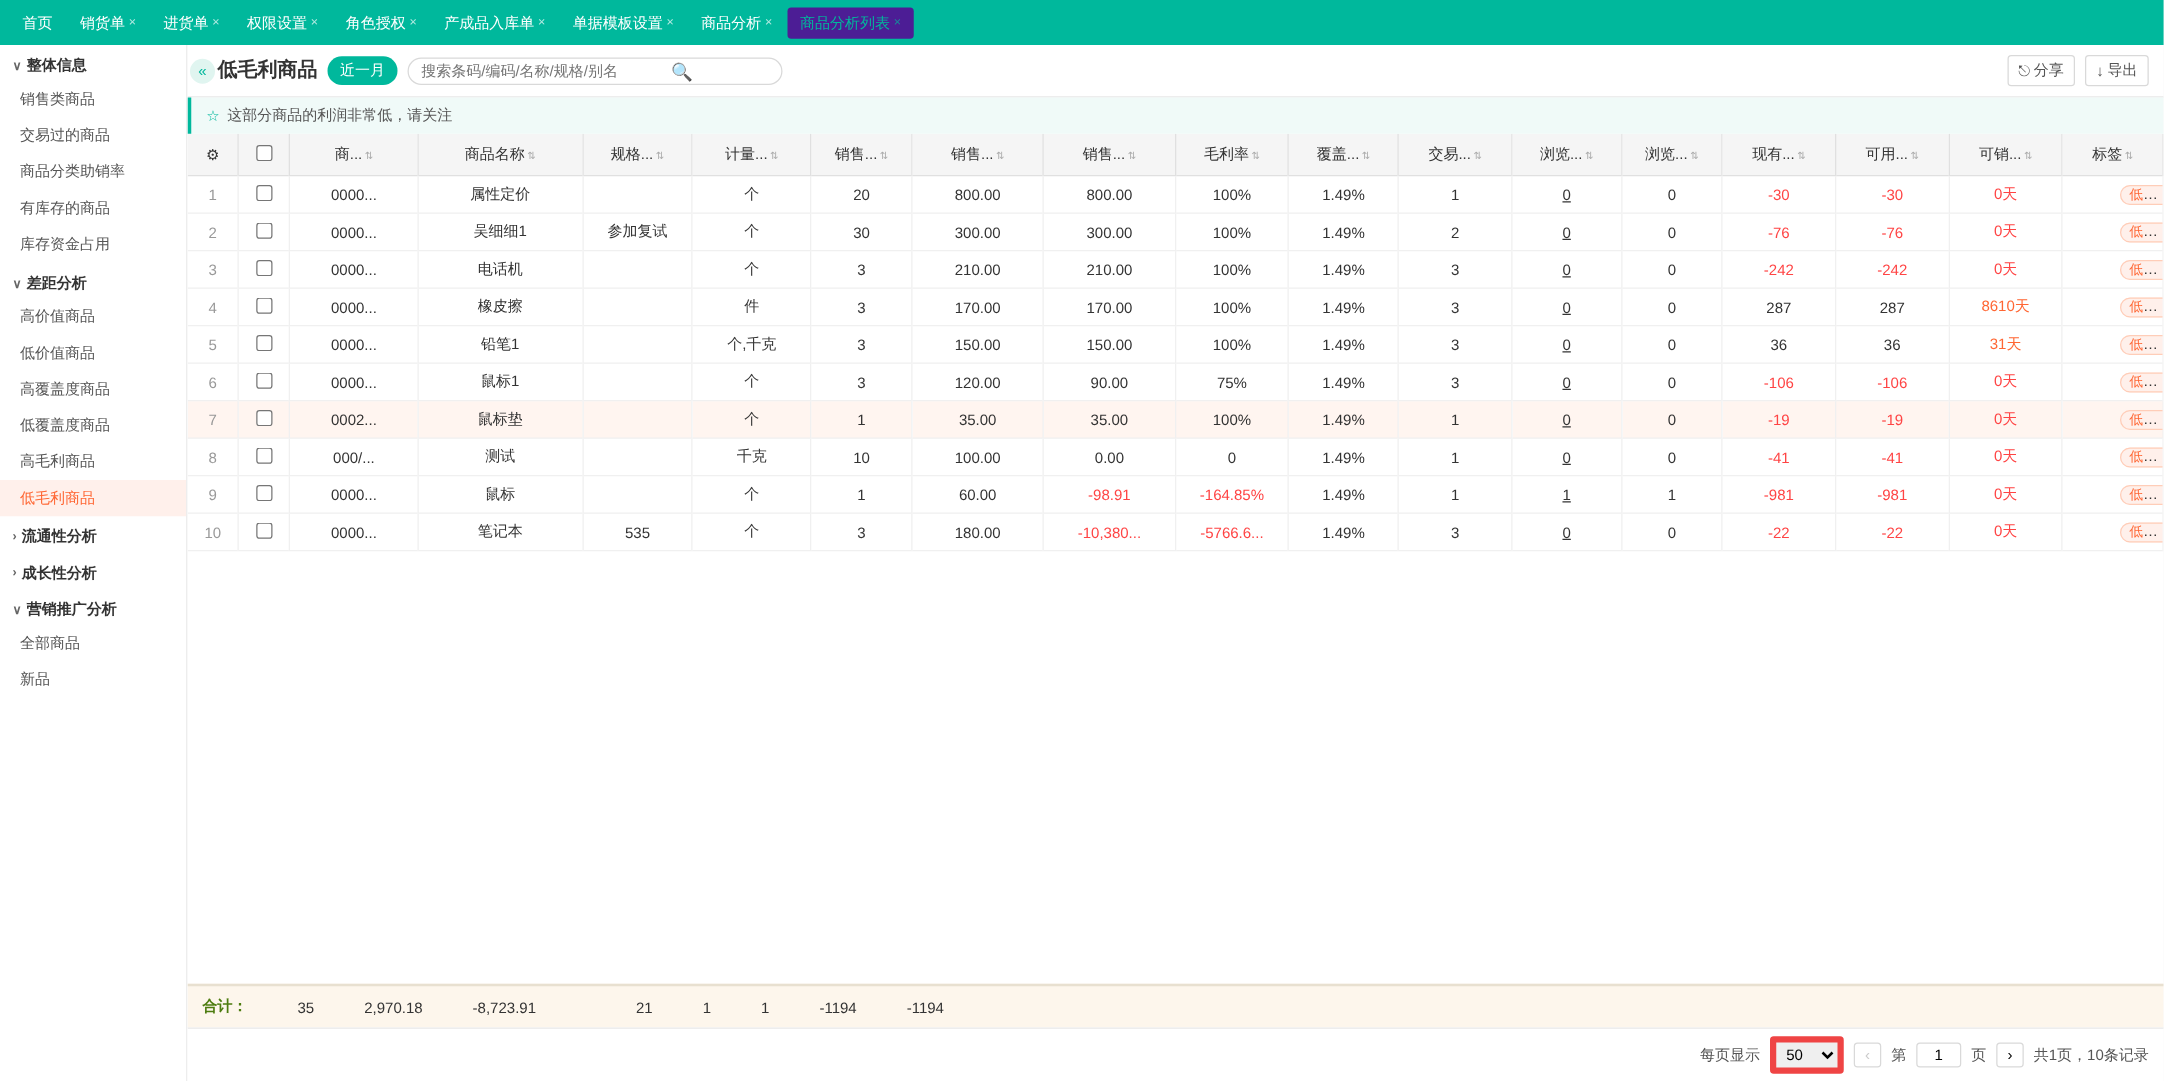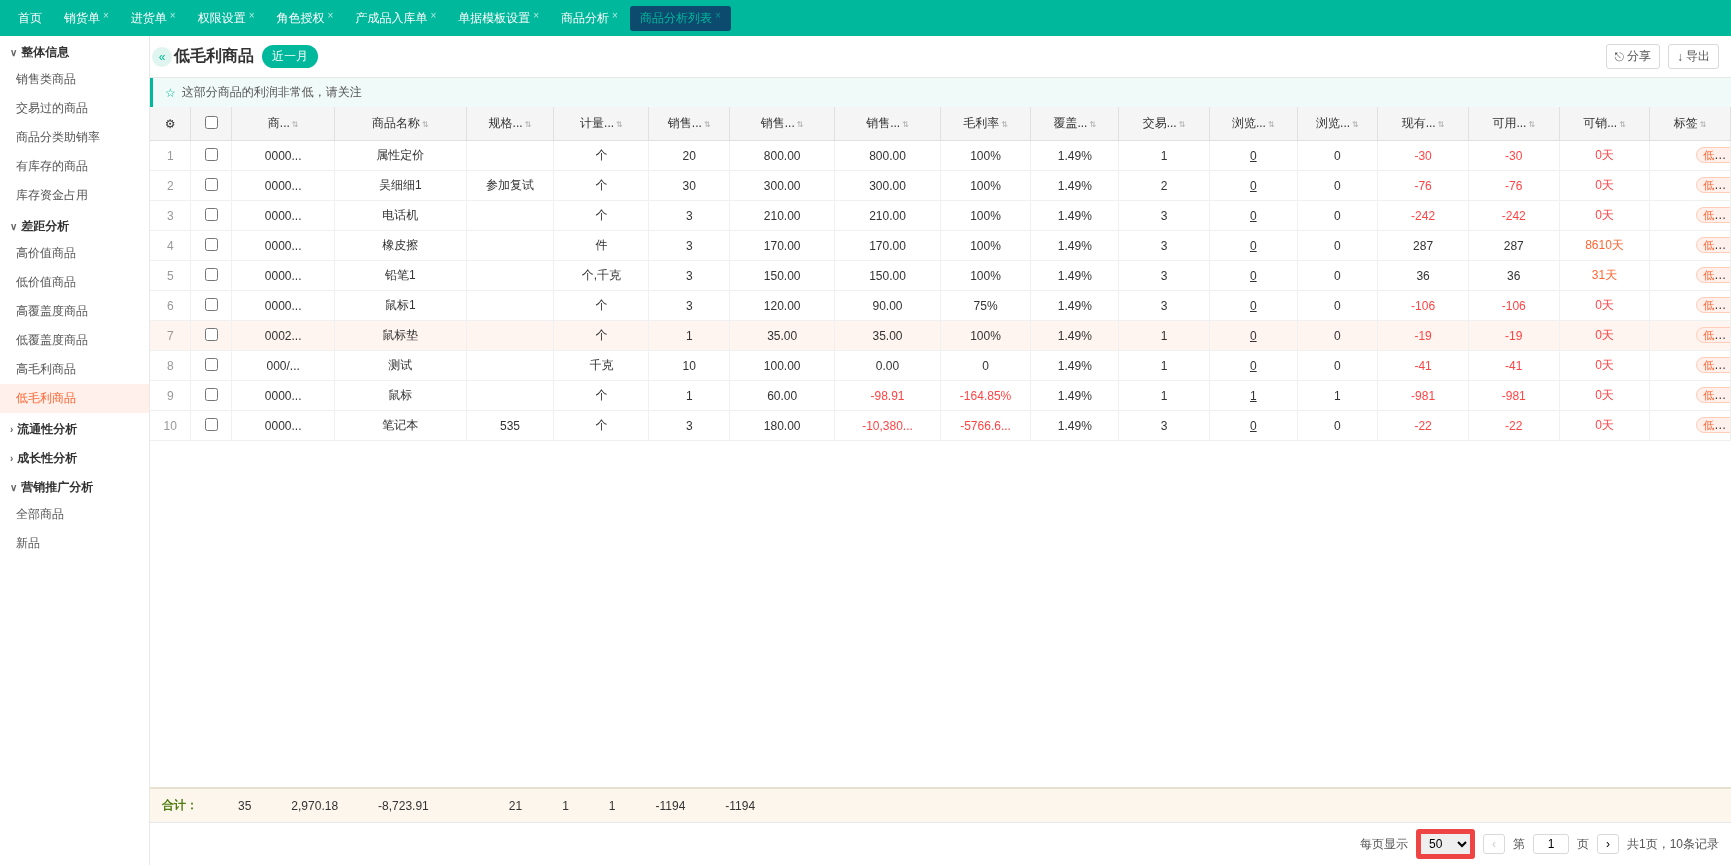--- a/index.html
+++ b/index.html
@@ -14,24 +14,25 @@
       padding: 0 8px;
       gap: 2px;
     }
     .nav-item {
       color: #fff;
       padding: 4px 10px;
       border-radius: 3px;
       cursor: pointer;
       white-space: nowrap;
       display: flex;
+      align-items: center;
       gap: 3px;
       font-size: 13px;
     }
-    .nav-item.active { background: #0c4a6e; color: #00b89c; }
+    .nav-item.active { background: #4c1d95; color: #00b89c; }
     .nav-close { font-size: 10px; opacity: 0.7; }
 
     
     .main-layout { display: flex; height: calc(100vh - 36px); }
 
     
     .sidebar {
       width: 150px;
       background: #fff;
       border-right: 1px solid #e8e8e8;
@@ -339,20 +340,24 @@
   </div>
 
   <div class="content">
 
     <div class="content-header">
       <div style="position:relative; display:inline-block; margin-right:4px;">
         <button class="collapse-btn">«</button>
       </div>
       <span class="page-title">低毛利商品</span>
       <button class="period-btn">近一月</button>
+      <div class="search-box">
+        <input type="text" placeholder="搜索条码/编码/名称/规格/别名" style="">
+        <span class="search-icon">🔍</span>
+      </div>
       <div class="header-actions">
         <button class="action-btn">
           <span>⎋</span>
           <span>分享</span>
         </button>
         <button class="action-btn">
           <span>↓</span>
           <span>导出</span>
         </button>
       </div>

